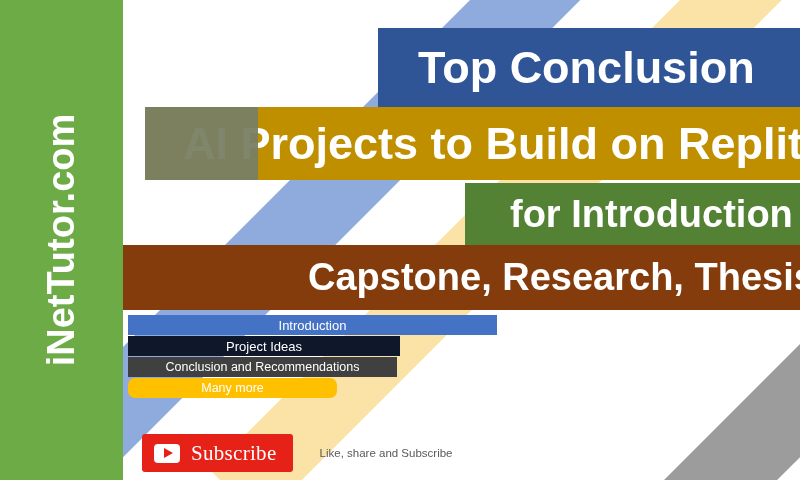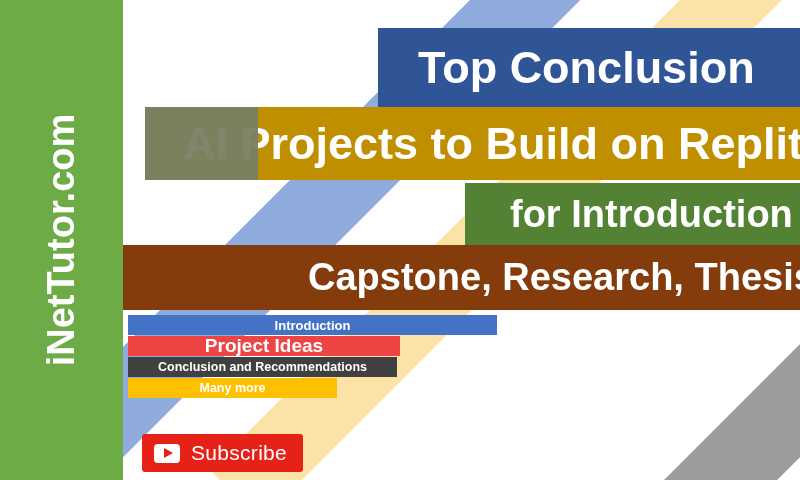--- a/index.html
+++ b/index.html
@@ -78,41 +78,42 @@
   .overlay-gray{
     position:absolute;left:145px;top:107px;width:113px;height:73px;
     background:rgba(120,128,100,0.95);
     z-index:21;
   }
 
   
   .agenda{position:absolute;left:128px;top:315px;z-index:25;}
   .agenda-row{
     display:flex;align-items:center;justify-content:center;
-    color:#ffffff;font-weight:bold;
+    color:#ffffff;font-weight:normal;
     margin-bottom:1px;
     box-sizing:border-box;
     text-align:right;
   }
   .ag-0{width:369px;height:20px;background:#4472C4;font-size:13px;}
-  .ag-1{width:272px;height:20px;background:#ef4444;font-size:19px;}
+  .ag-1{width:272px;height:20px;background:#0f172a;font-size:13px;}
   .ag-2{width:380px;height:20px;background:#000000;font-size:12.5px;}
   .ag-3{width:269px;height:20px;background:#404040;font-size:12.5px;}
-  .ag-4{width:209px;height:20px;background:#FFC000;font-size:12.5px;}
+  .ag-4{width:209px;height:20px;background:#FFC000;font-size:12.5px;border-radius:7px;}
 
   
   .subrow{
     position:absolute;left:142px;top:434px;
     display:flex;align-items:center;z-index:25;
   }
   .sub-btn{
     display:flex;align-items:center;
     background:#E62117;border-radius:3px;
     height:38px;padding:0 16px 0 12px;
     cursor:pointer;
+    font-family:Liberation Serif, serif;
   }
   .yt-badge{
     width:26px;height:19px;background:#ffffff;border-radius:4px;
     display:flex;align-items:center;justify-content:center;
     margin-right:11px;flex:none;
   }
   .yt-tri{
     width:0;height:0;
     border-left:9px solid #E62117;
     border-top:5.5px solid transparent;
@@ -169,15 +170,16 @@
     </div>
   </div>
 
   <div class="subrow">
     <div class="sub-btn">
       <span class="yt-badge">
         <span class="yt-tri"></span>
       </span>
       <span class="sub-text">Subscribe</span>
     </div>
+    <span class="like-text">Like, share and Subscribe</span>
   </div>
 
 </div>
 
 </body></html>

